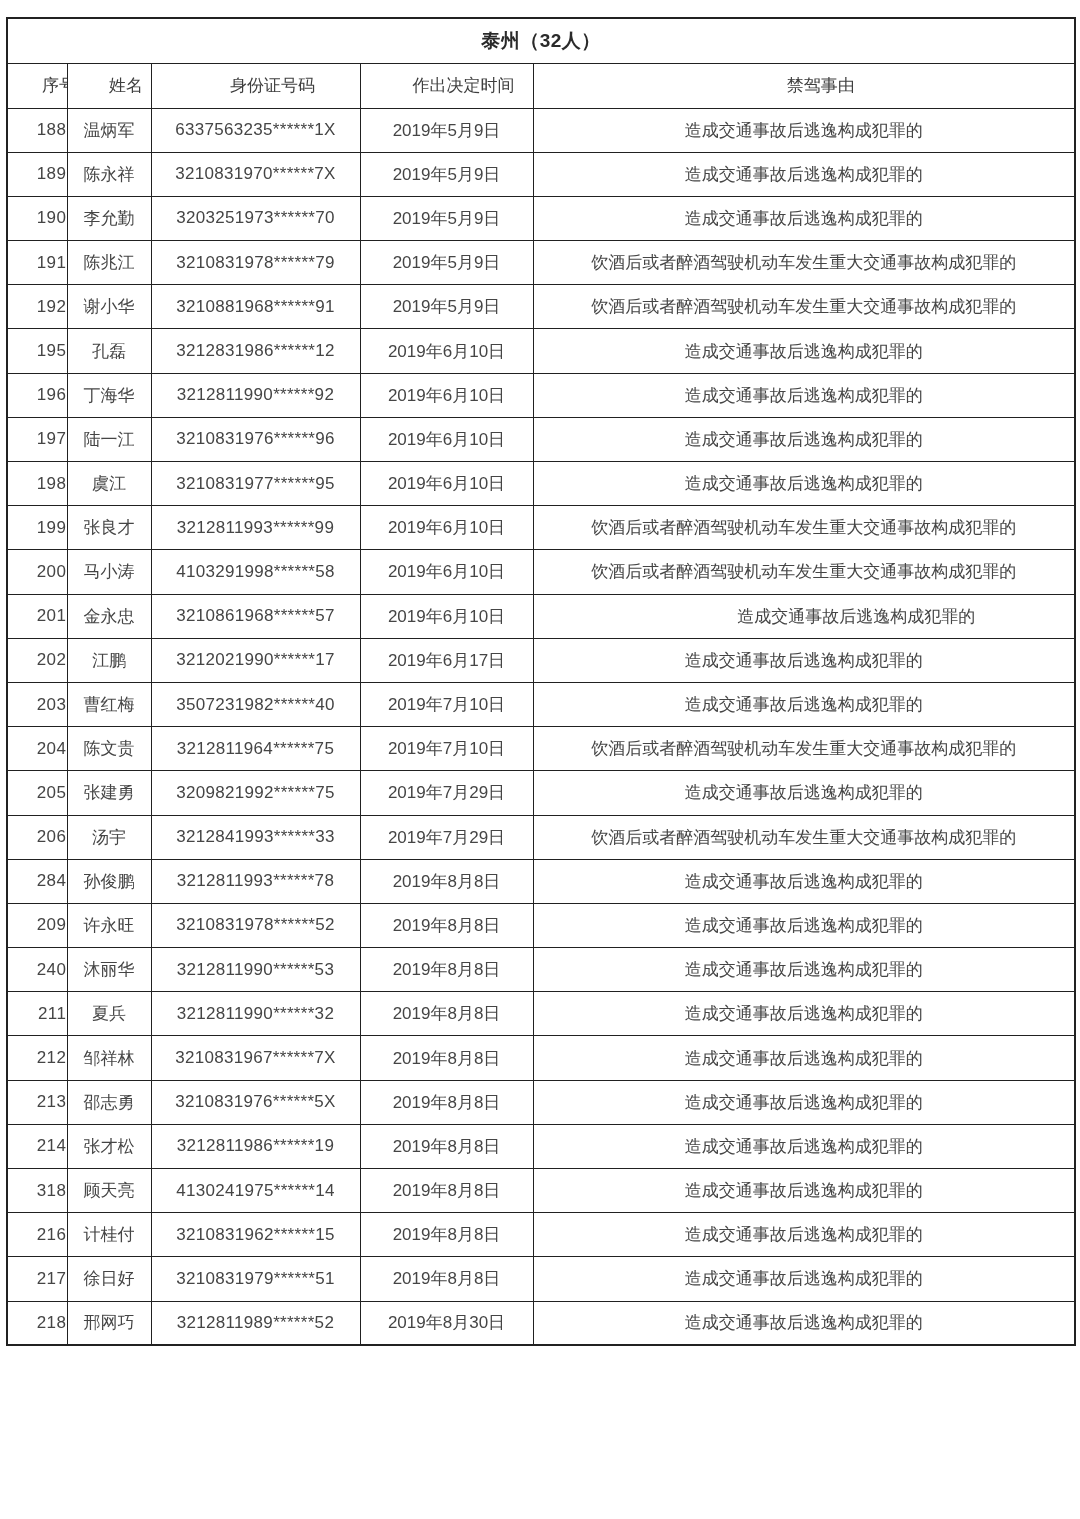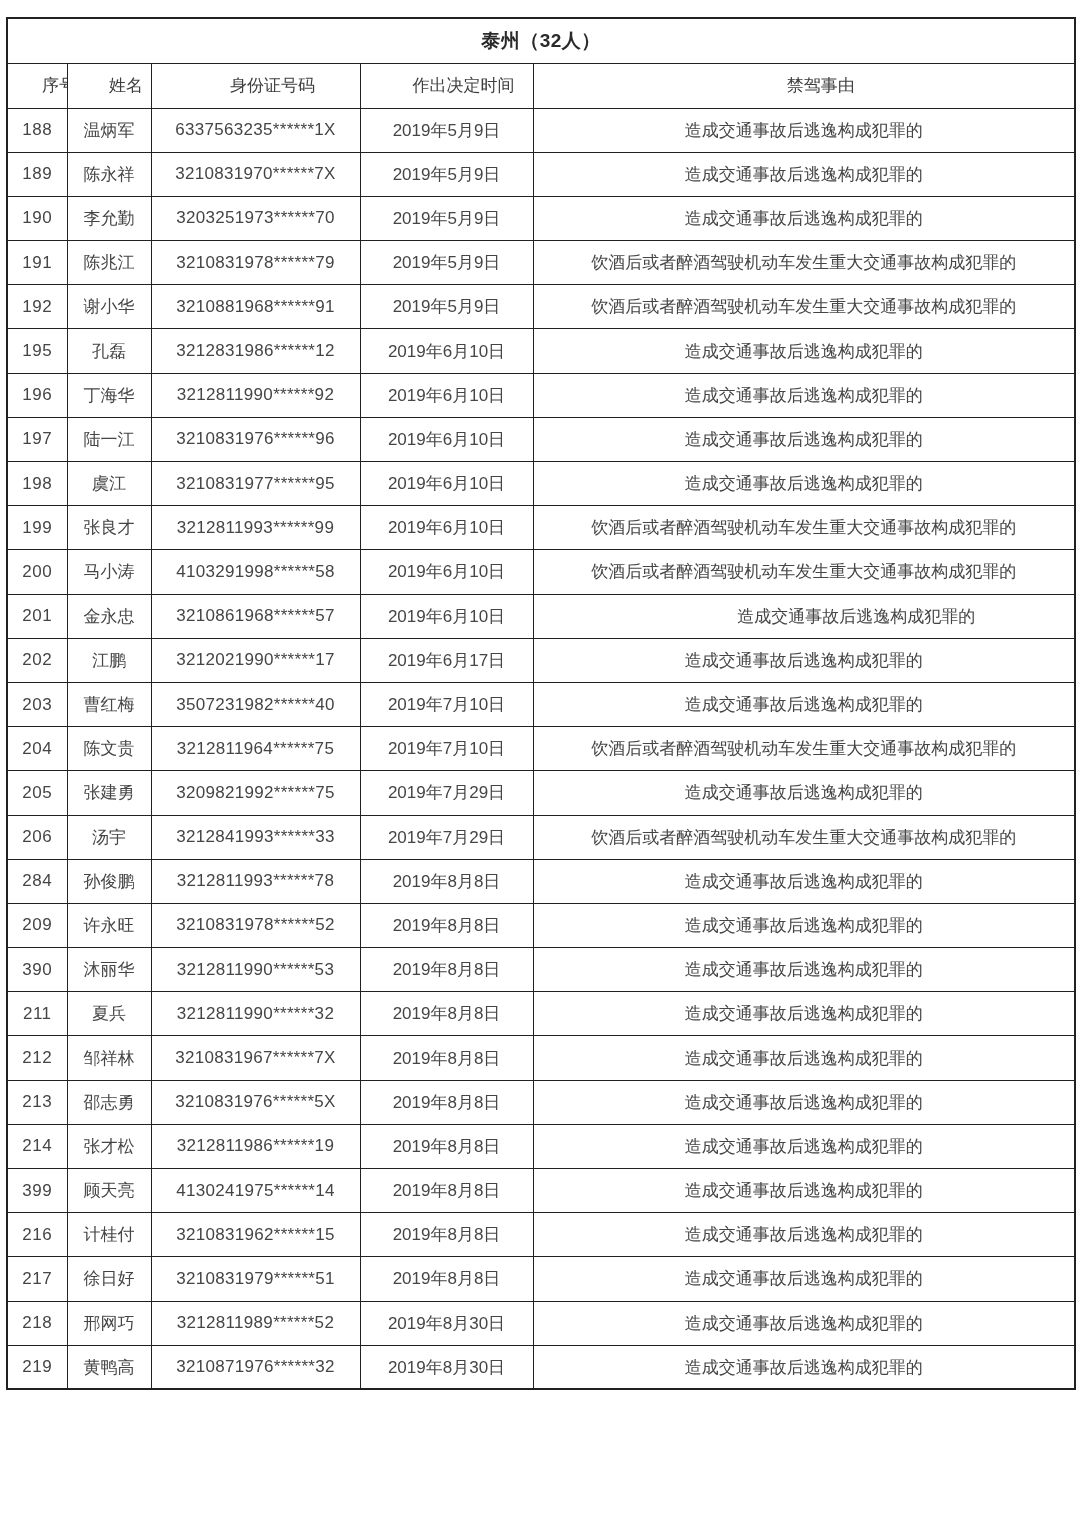--- a/index.html
+++ b/index.html
@@ -46,21 +46,21 @@
     font-size: 17px;
     font-weight: normal;
     color: #3e3e3e;
     padding-left: 34px;
   }
   tbody td {
     height: 44.2px;
     font-size: 17px;
     color: #454545;
   }
-  tbody td.cell-serial { letter-spacing: 0.5px; }
+  tbody td.cell-serial { letter-spacing: 0.5px; text-align: right; }
   tbody td.cell-id { letter-spacing: 0.3px; }
   tbody td.offset { padding-left: 105px; }
 </style>
 </head>
 <body>
 
 <div class="page">
   <table class="ban-table">
     <colgroup>
       <col style="width:60px">
@@ -209,21 +209,21 @@
           <td class="cell-reason">造成交通事故后逃逸构成犯罪的</td>
         </tr>
         <tr>
           <td class="cell-serial">209</td>
           <td class="cell-name">许永旺</td>
           <td class="cell-id">3210831978******52</td>
           <td class="cell-date">2019年8月8日</td>
           <td class="cell-reason">造成交通事故后逃逸构成犯罪的</td>
         </tr>
         <tr>
-          <td class="cell-serial">390</td>
+          <td class="cell-serial">240</td>
           <td class="cell-name">沐丽华</td>
           <td class="cell-id">3212811990******53</td>
           <td class="cell-date">2019年8月8日</td>
           <td class="cell-reason">造成交通事故后逃逸构成犯罪的</td>
         </tr>
         <tr>
           <td class="cell-serial">211</td>
           <td class="cell-name">夏兵</td>
           <td class="cell-id">3212811990******32</td>
           <td class="cell-date">2019年8月8日</td>
@@ -244,21 +244,21 @@
           <td class="cell-reason">造成交通事故后逃逸构成犯罪的</td>
         </tr>
         <tr>
           <td class="cell-serial">214</td>
           <td class="cell-name">张才松</td>
           <td class="cell-id">3212811986******19</td>
           <td class="cell-date">2019年8月8日</td>
           <td class="cell-reason">造成交通事故后逃逸构成犯罪的</td>
         </tr>
         <tr>
-          <td class="cell-serial">399</td>
+          <td class="cell-serial">318</td>
           <td class="cell-name">顾天亮</td>
           <td class="cell-id">4130241975******14</td>
           <td class="cell-date">2019年8月8日</td>
           <td class="cell-reason">造成交通事故后逃逸构成犯罪的</td>
         </tr>
         <tr>
           <td class="cell-serial">216</td>
           <td class="cell-name">计桂付</td>
           <td class="cell-id">3210831962******15</td>
           <td class="cell-date">2019年8月8日</td>
@@ -268,25 +268,18 @@
           <td class="cell-serial">217</td>
           <td class="cell-name">徐日好</td>
           <td class="cell-id">3210831979******51</td>
           <td class="cell-date">2019年8月8日</td>
           <td class="cell-reason">造成交通事故后逃逸构成犯罪的</td>
         </tr>
         <tr>
           <td class="cell-serial">218</td>
           <td class="cell-name">邢网巧</td>
           <td class="cell-id">3212811989******52</td>
-          <td class="cell-date">2019年8月30日</td>
-          <td class="cell-reason">造成交通事故后逃逸构成犯罪的</td>
-        </tr>
-        <tr>
-          <td class="cell-serial">219</td>
-          <td class="cell-name">黄鸭高</td>
-          <td class="cell-id">3210871976******32</td>
           <td class="cell-date">2019年8月30日</td>
           <td class="cell-reason">造成交通事故后逃逸构成犯罪的</td>
         </tr>
       </tbody>
   </table>
 </div>
 
 </body></html>

